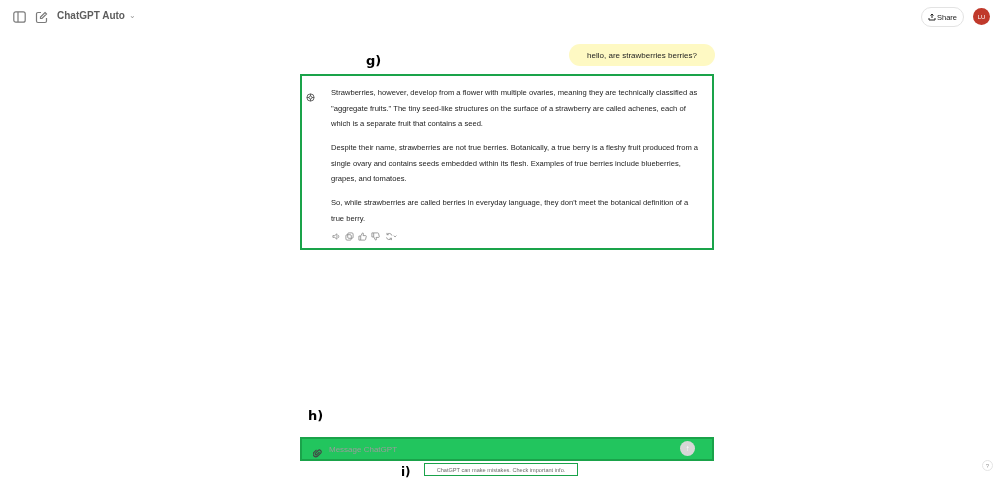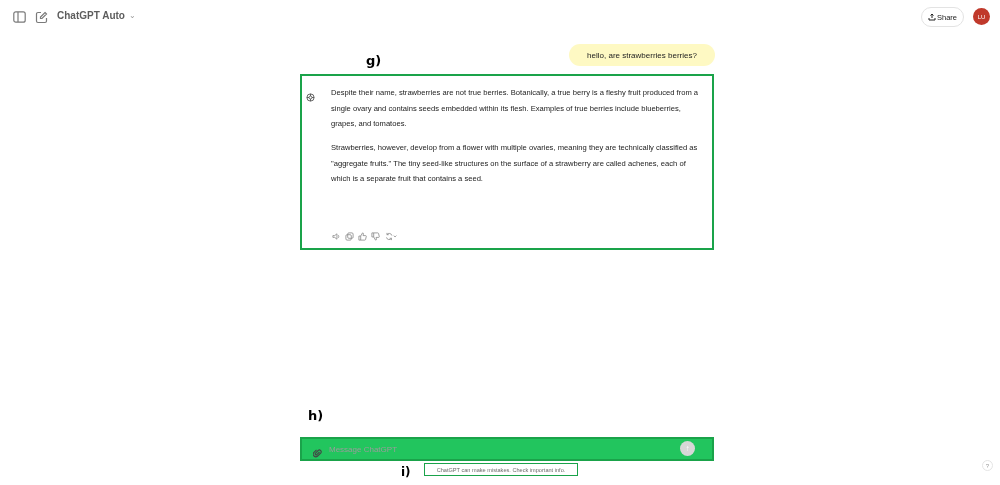--- a/index.html
+++ b/index.html
@@ -81,22 +81,23 @@
 <div class="green-box box-g"></div>
 
 <div class="assistant-icon">
   <svg width="9" height="9" viewBox="0 0 10 10" fill="none" stroke="currentColor" stroke-width="1">
       <circle cx="5" cy="5" r="4"></circle>
       <circle cx="5" cy="5" r="1.6"></circle>
       <path d="M5 1v2.4M5 6.6V9M1 5h2.4M6.6 5H9"></path>
     </svg>
 </div>
 <div class="assistant-msg">
+  <p>Strawberries, however, develop from a flower with multiple ovaries, meaning they are technically classified as "aggregate fruits." The tiny seed-like structures on the surface of a strawberry are called achenes, each of which is a separate fruit that contains a seed.</p>
   <p>Despite their name, strawberries are not true berries. Botanically, a true berry is a fleshy fruit produced from a single ovary and contains seeds embedded within its flesh. Examples of true berries include blueberries, grapes, and tomatoes.</p>
-  <p>Strawberries, however, develop from a flower with multiple ovaries, meaning they are technically classified as "aggregate fruits." The tiny seed-like structures on the surface of a strawberry are called achenes, each of which is a separate fruit that contains a seed.</p>
+  <p>So, while strawberries are called berries in everyday language, they don't meet the botanical definition of a true berry.</p>
 </div>
 
 <div class="msg-actions">
   <span>
     <svg width="9" height="9" viewBox="0 0 10 10" fill="none" stroke="currentColor" stroke-width="0.9">
         <path d="M1 4h2l2.5-2v6L3 6H1z"></path>
         <path d="M7 3.5c.7.8.7 2.2 0 3"></path>
       </svg>
   </span>
   <span>

